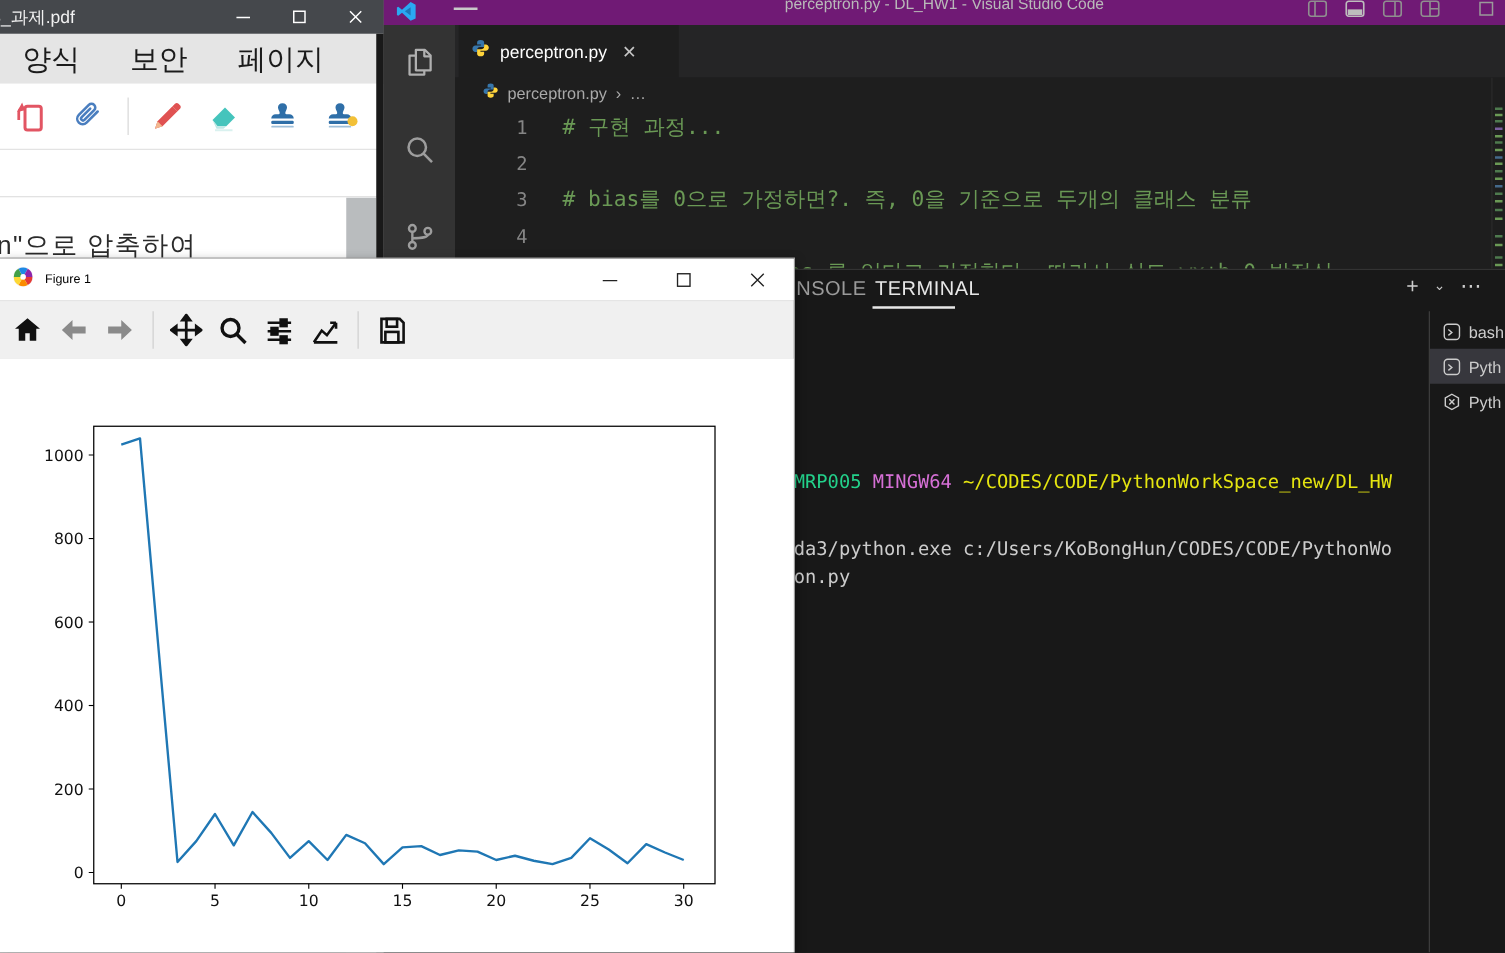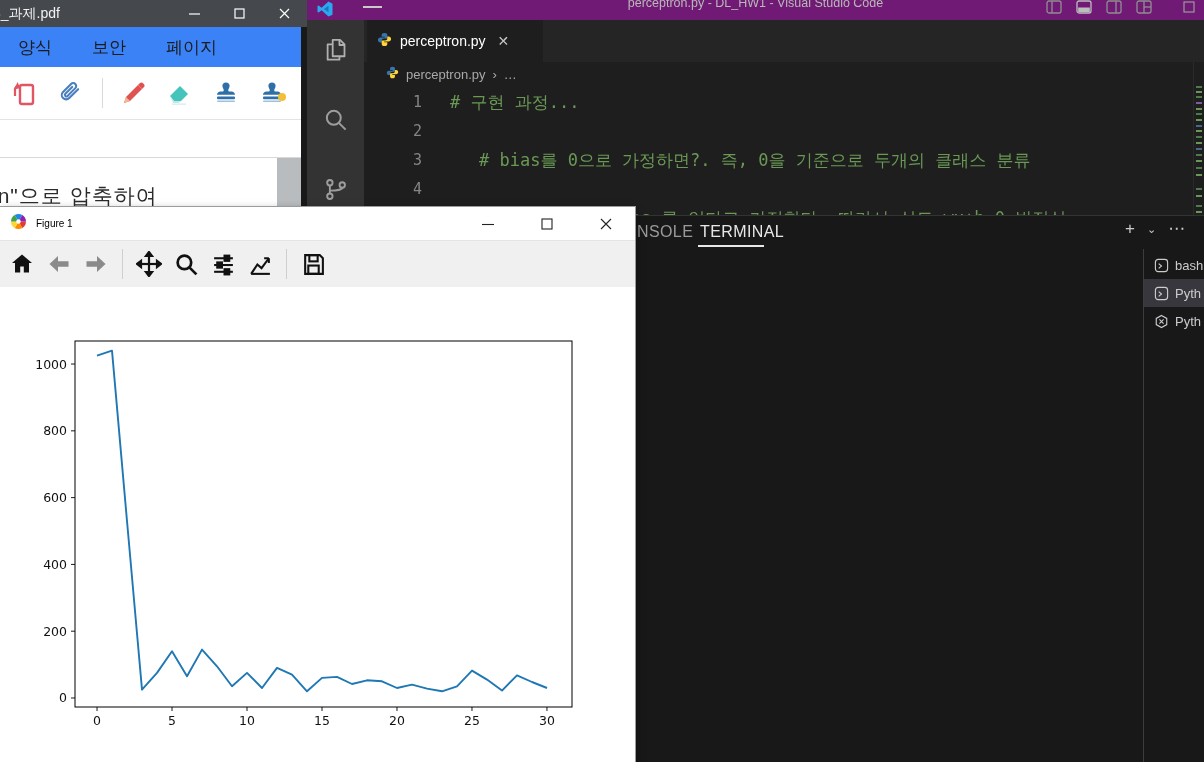--- a/index.html
+++ b/index.html
@@ -5,22 +5,22 @@
   html,body{margin:0;padding:0;width:1204px;height:762px;overflow:hidden;background:#1e1e1e;
     font-family:"Liberation Sans",sans-serif;}
   .screen{position:relative;width:1204px;height:762px;}
 
   
   .pdf-window{position:absolute;left:0;top:0;width:307px;height:762px;background:#fff;z-index:1;}
   .pdf-titlebar{position:relative;height:27px;background:#45484c;overflow:hidden;}
   .pdf-title{position:absolute;left:-7px;top:5px;color:#f2f2f2;font-size:14px;white-space:nowrap;}
   .pdf-controls{position:absolute;right:0;top:0;height:27px;display:flex;}
   .pdf-controls .wc{width:45px;height:27px;display:flex;align-items:center;justify-content:center;color:#fff;}
-  .pdf-menubar{height:40px;background:#3b82f6;display:flex;align-items:center;gap:40px;padding-left:18px;
-    font-size:17px;color:#1b1b1b;}
+  .pdf-menubar{height:40px;background:#e5e5e5;display:flex;align-items:center;gap:40px;padding-left:18px;
+    font-size:23px;color:#1b1b1b;}
   .pdf-toolbar{height:52px;background:#fff;border-bottom:1px solid #e3e3e3;display:flex;align-items:center;padding-left:8px;}
   .pdf-toolbar .ticon{width:30px;height:30px;display:flex;align-items:center;justify-content:center;margin-right:17px;}
   .pdf-tool-divider{width:1px;height:30px;background:#d9d9d9;margin:0 14px 0 0;}
   .pdf-subbar{height:37px;background:#fff;border-bottom:1px solid #d9d9d9;}
   .pdf-doc{position:relative;height:604px;background:#fff;overflow:hidden;}
   .pdf-doc-text{position:absolute;left:-8px;top:24px;font-size:21px;color:#2b2b2b;letter-spacing:1px;font-weight:500;white-space:nowrap;}
   .pdf-scroll-strip{position:absolute;right:6px;top:0;width:24px;height:100%;background:#b9bcbe;}
   .pdf-dark-edge{position:absolute;right:0;top:27px;bottom:0;width:6px;background:#191919;}
 
   
@@ -243,21 +243,21 @@
       <div id="code-lines">
           <div class="code-row" style="top: 3px;">
             <span class="lnum">1</span>
             <span class="ctext" style="color: rgb(106, 153, 85);"># 구현 과정...</span>
           </div>
           <div class="code-row" style="top: 32px;">
             <span class="lnum">2</span>
           </div>
           <div class="code-row" style="top: 61px;">
             <span class="lnum">3</span>
-            <span class="ctext" style="color: rgb(106, 153, 85); margin-left: 29px;"># bias를 0으로 가정하면?. 즉, 0을 기준으로 두개의 클래스 분류</span>
+            <span class="ctext" style="color: rgb(106, 153, 85);"># bias를 0으로 가정하면?. 즉, 0을 기준으로 두개의 클래스 분류</span>
           </div>
           <div class="code-row" style="top: 90px;">
             <span class="lnum">4</span>
           </div>
           <div class="code-row" style="top: 119px;">
             <span class="lnum">5</span>
             <span class="ctext" style="color: rgb(106, 153, 85);"># 하지만 여기서는 bias 를 있다고 가정한다. 따라서 식도 wx+b=0 방정식</span>
           </div>
         </div>
     </div>
@@ -287,20 +287,25 @@
     <div class="vsc-panel">
       <span class="panel-tab" style="left:330px">NSOLE</span>
       <span class="panel-tab active" style="left:393px">TERMINAL</span>
       <span class="panel-underline"></span>
       <span class="panel-actions">
         <span class="pa">+</span>
         <span class="pa small">⌄</span>
         <span class="pa">⋯</span>
       </span>
 
+      <div class="term-text">
+        <div class="term-line" style="top:0" id="term-line1"><span style="color: rgb(35, 209, 139);">MRP005</span><span style="color: rgb(214, 112, 214);"> MINGW64</span><span style="color: rgb(229, 229, 16);"> ~/CODES/CODE/PythonWorkSpace_new/DL_HW</span></div>
+        <div class="term-line" style="top:54px">da3/python.exe c:/Users/KoBongHun/CODES/CODE/PythonWo</div>
+        <div class="term-line" style="top:76px">on.py</div>
+      </div>
 
       <div class="panel-sep"></div>
       <div class="term-list" id="term-list">
           <div class="term-row">
             <svg width="15" height="15" viewBox="0 0 16 16" fill="none" stroke="#cccccc" stroke-width="1.2">
               <rect x="1.5" y="1.5" width="13" height="13" rx="3"></rect>
               <path d="M5 6l3 2.5L5 11"></path>
             </svg>
             <span>bash</span>
           </div>

